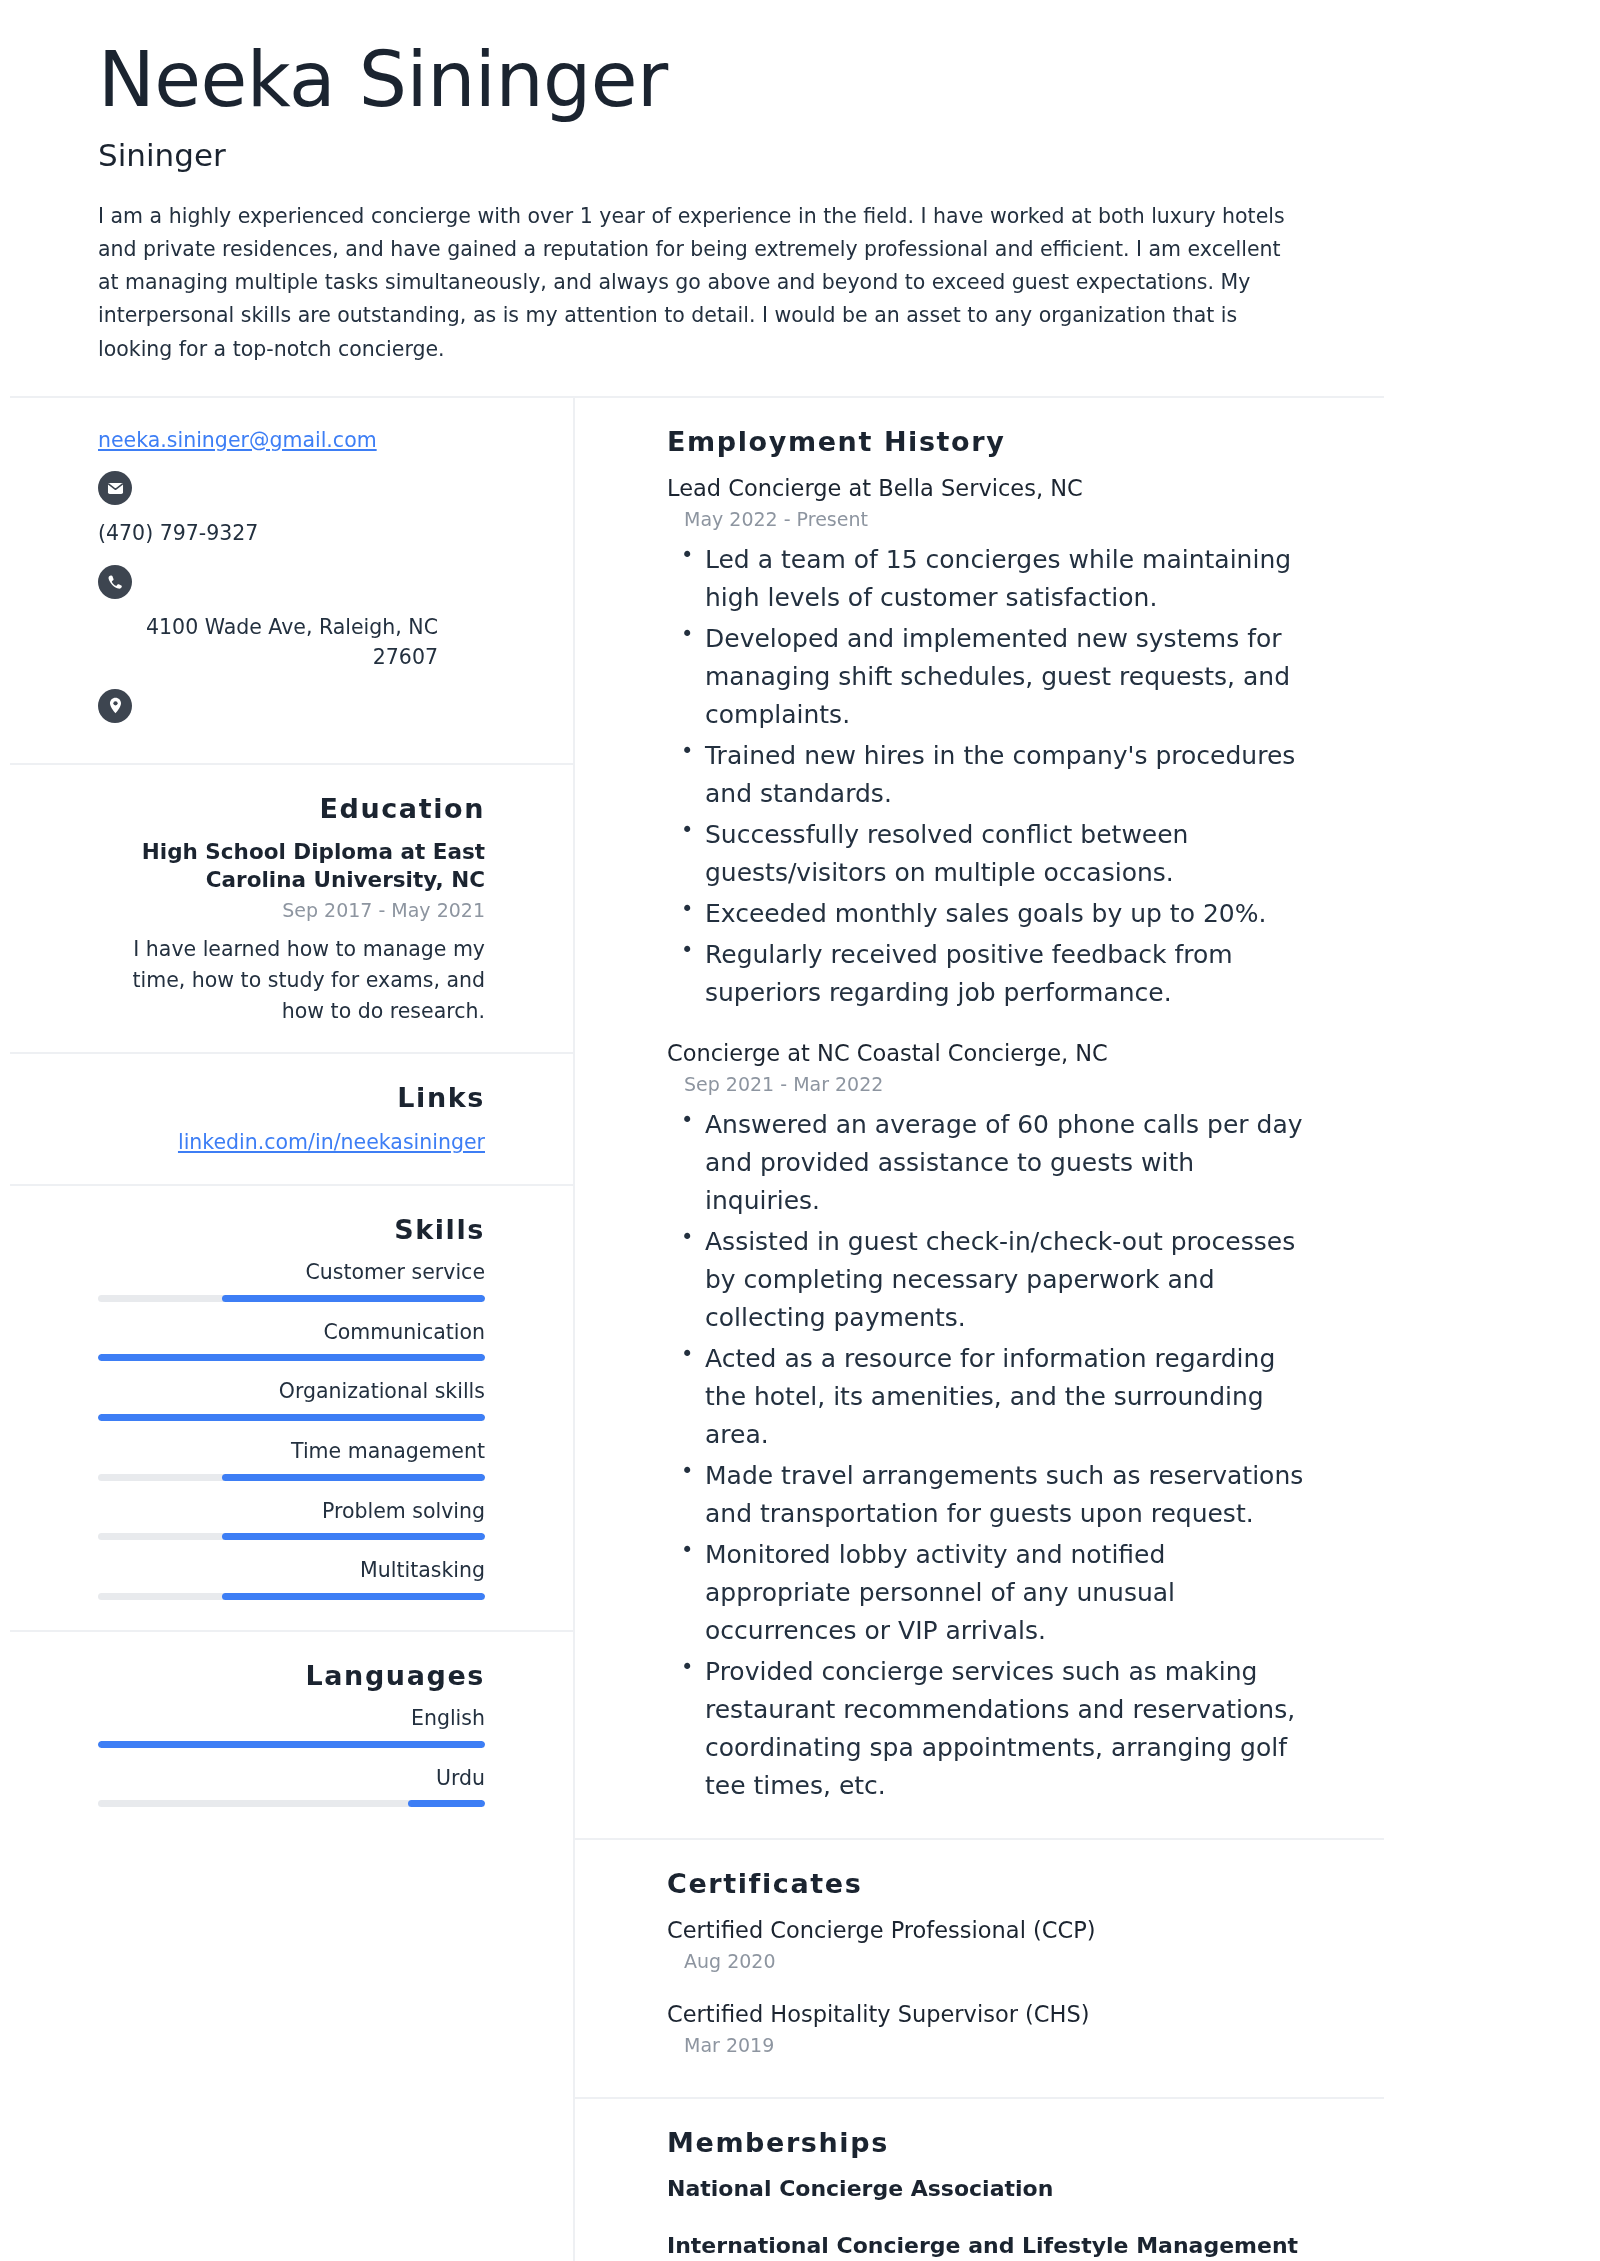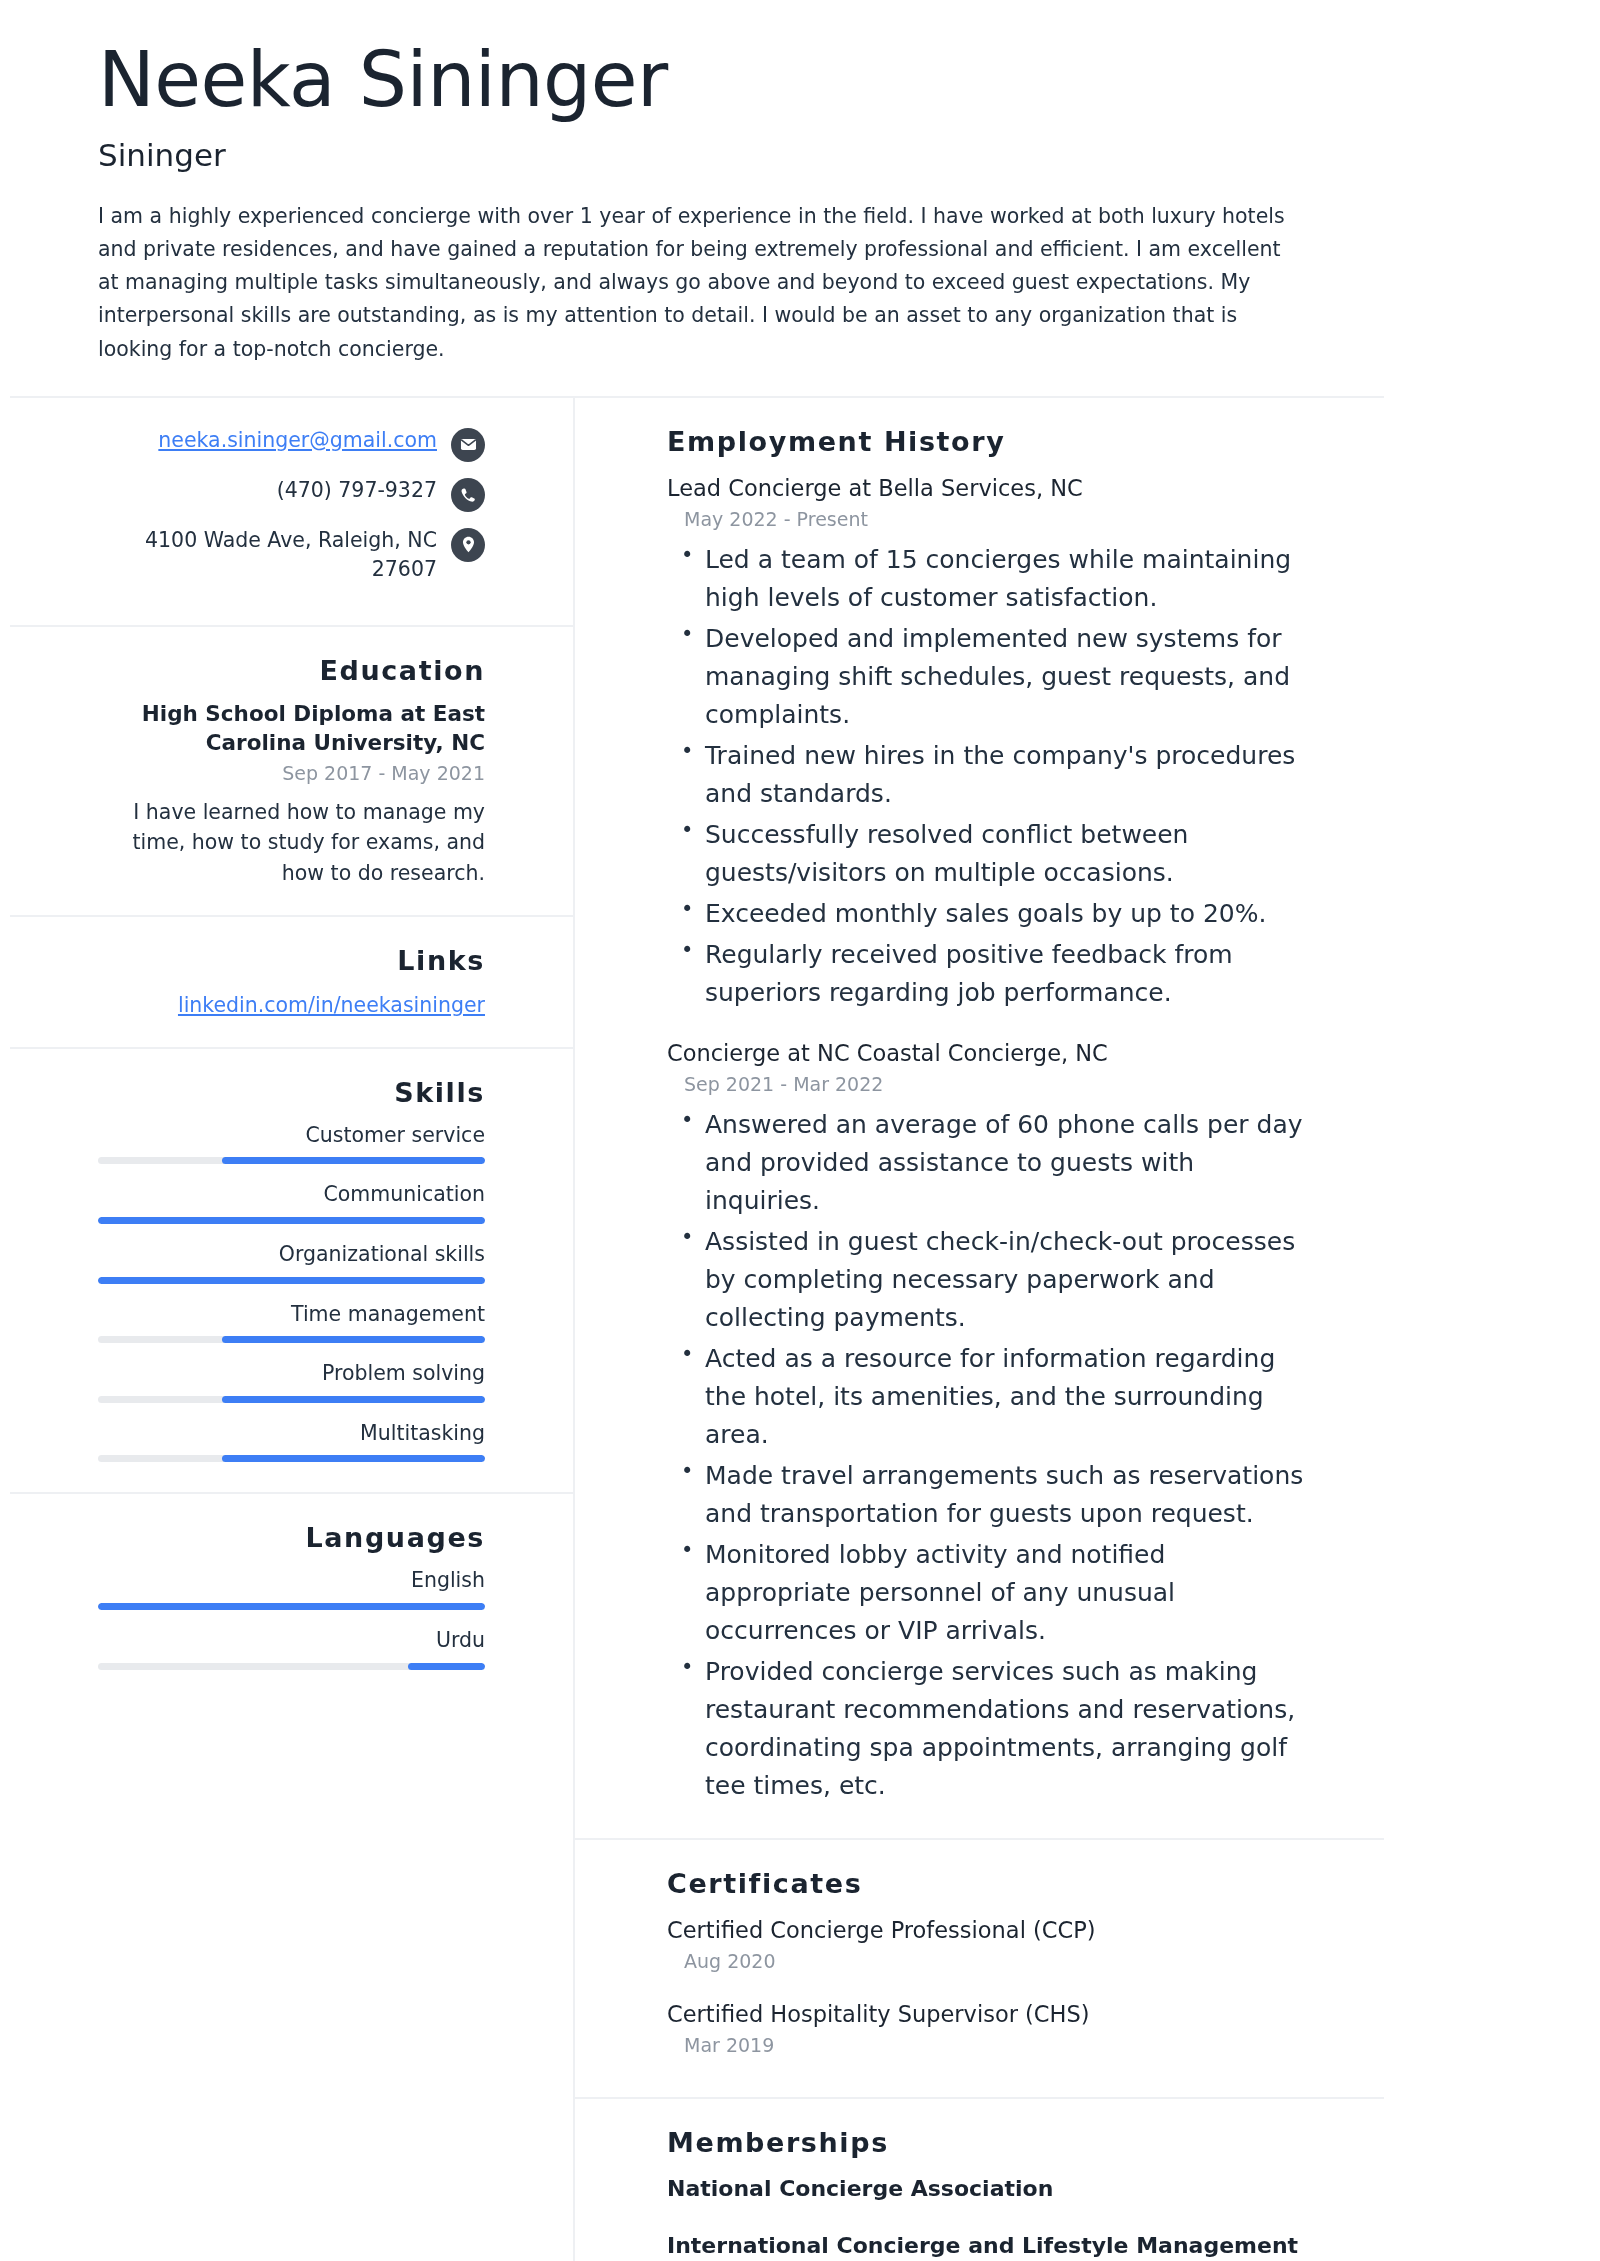--- a/index.html
+++ b/index.html
@@ -88,20 +88,21 @@
     text-align: right;
   }
 
   
   .contact-row {
     display: flex;
     align-items: flex-start;
     justify-content: flex-end;
     gap: 14px;
     margin-bottom: 14px;
+    flex-direction: column;
   }
   .contact-text {
     font-size: 20.5px;
     line-height: 1.45;
     color: #23303f;
     text-align: right;
     max-width: 340px;
   }
   .contact-text.link {
     color: #3d7ef5;

